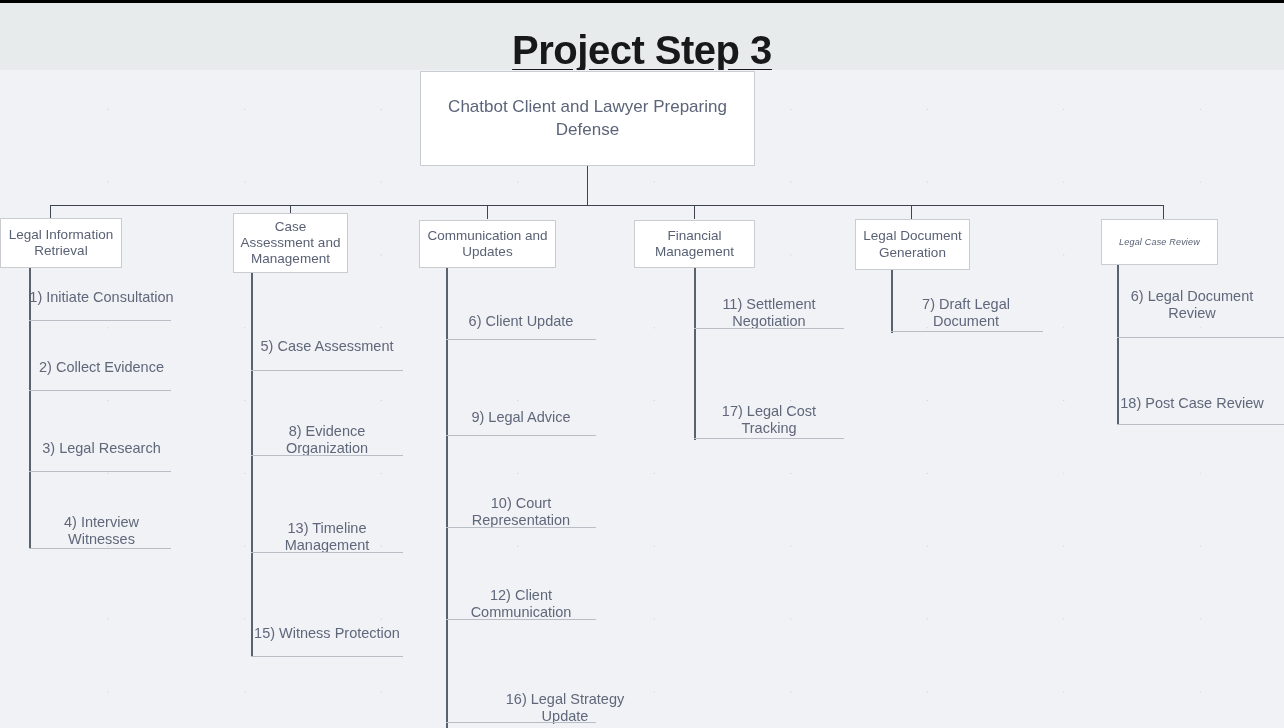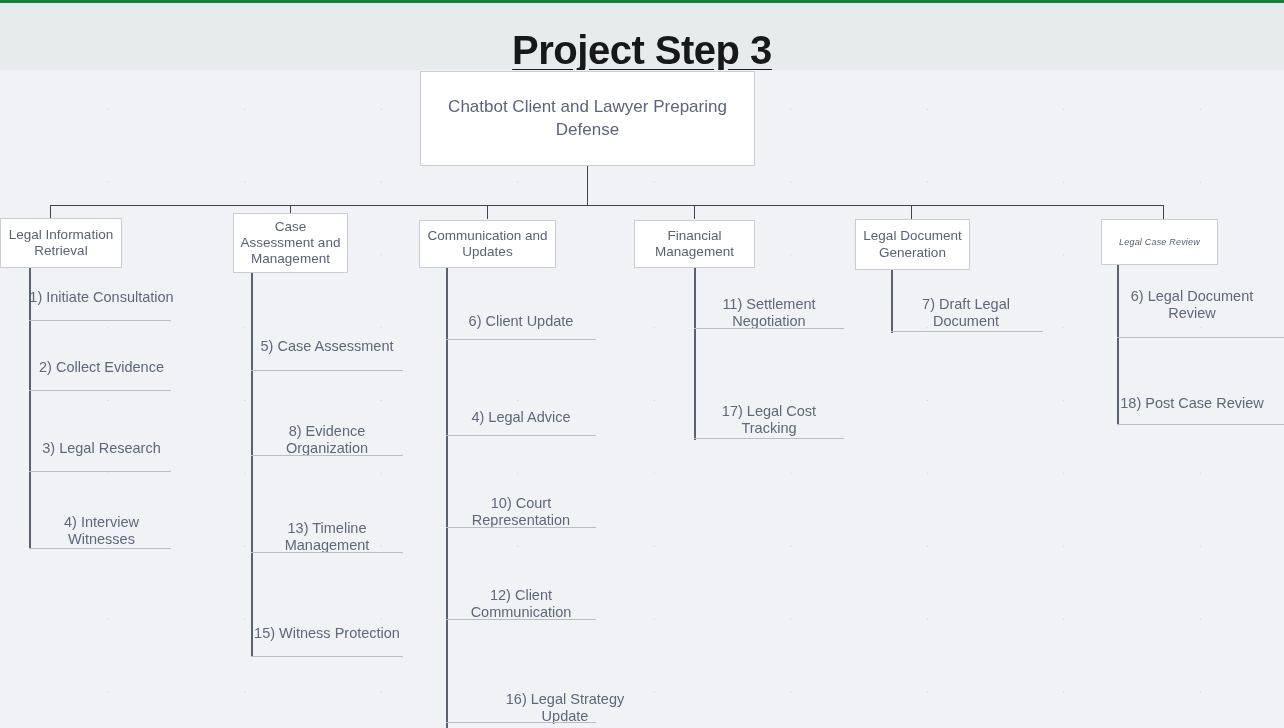--- a/index.html
+++ b/index.html
@@ -23,21 +23,21 @@
   }
 
   
   .header-band {
     position: absolute;
     left: 0;
     top: 0;
     width: 1284px;
     height: 70px;
     background: #e8ebec;
-    border-top: 3px solid #15803d;
+    border-top: 3px solid #000000;
     overflow: hidden;
   }
   .page-title {
     position: absolute;
     left: 0;
     top: 25px;
     width: 1284px;
     text-align: center;
     font-size: 40px;
     font-weight: bold;
@@ -175,21 +175,21 @@
   <div class="leaf-rule" style="left:251px; top:656px; width:152px;"></div>
 
   <div class="node node-cat" style="left:419px; top:220px; width:137px; height:48px;">
     <span>Communication and Updates</span>
   </div>
   <div class="spine" style="left:446px; top:268px; height:460px;"></div>
 
   <div class="leaf" style="left:446px; top:313px; width:150px;">6) Client Update</div>
   <div class="leaf-rule" style="left:446px; top:339px; width:150px;"></div>
 
-  <div class="leaf" style="left:446px; top:409px; width:150px;">4) Legal Advice</div>
+  <div class="leaf" style="left:446px; top:409px; width:150px;">9) Legal Advice</div>
   <div class="leaf-rule" style="left:446px; top:435px; width:150px;"></div>
 
   <div class="leaf" style="left:446px; top:495px; width:150px;">10) Court Representation</div>
   <div class="leaf-rule" style="left:446px; top:527px; width:150px;"></div>
 
   <div class="leaf" style="left:446px; top:587px; width:150px;">12) Client Communication</div>
   <div class="leaf-rule" style="left:446px; top:619px; width:150px;"></div>
 
   <div class="leaf" style="left:446px; top:691px; width:150px;margin-left:44px;">16) Legal Strategy Update</div>
   <div class="leaf-rule" style="left:446px; top:722px; width:150px;"></div>

